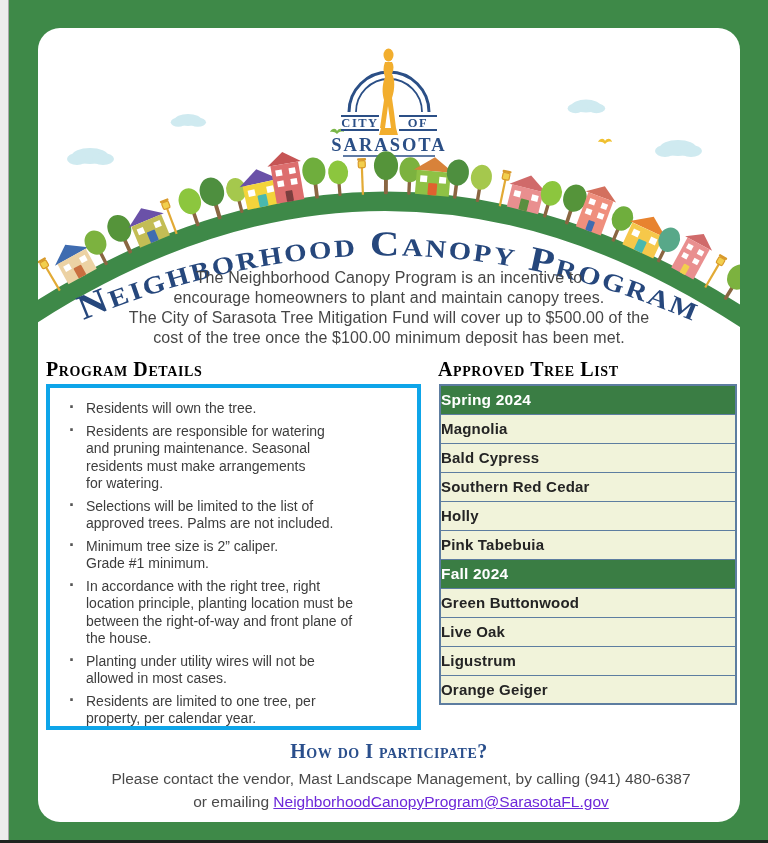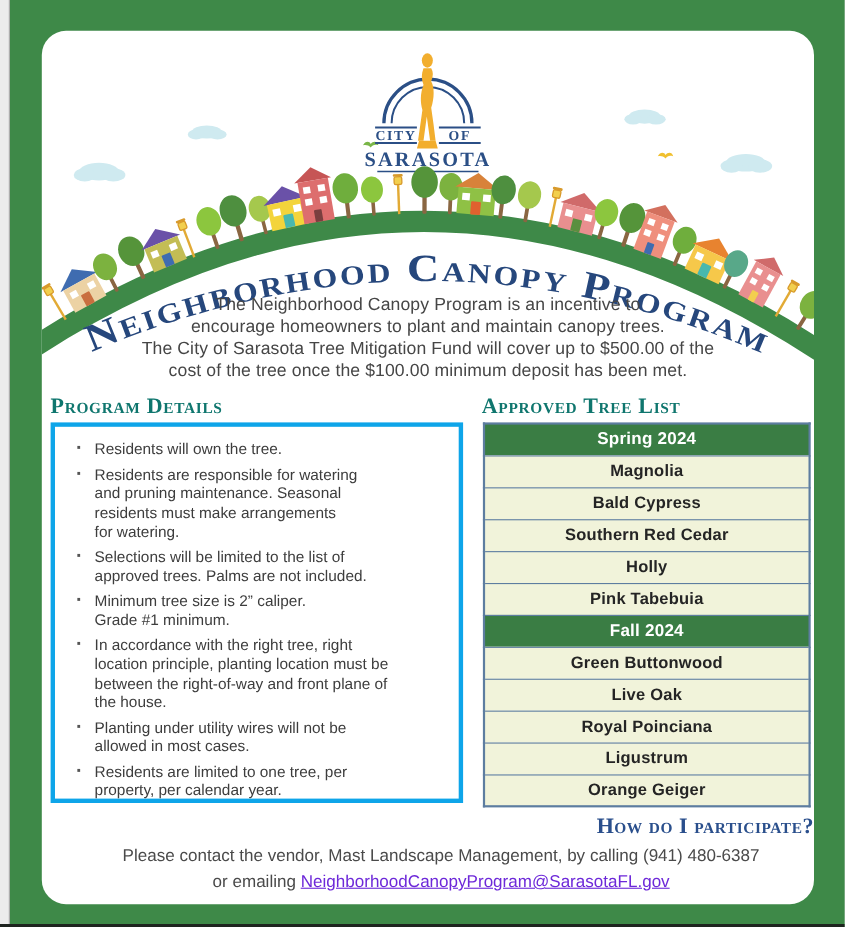--- a/index.html
+++ b/index.html
@@ -27,21 +27,21 @@
   .intro {
     position:absolute; left:31px; top:240px; width:640px;
     text-align:center; white-space:pre-line;
     font-size:16px; line-height:20px; color:#464646; font-weight:500;
     letter-spacing:.1px;
   }
 
   .col-heading {
     position:absolute; top:330px;
     font-family:"Liberation Serif", serif; font-variant:small-caps;
-    font-weight:bold; font-size:20px; letter-spacing:.6px; color:#0f766e;
+    font-weight:bold; font-size:20px; letter-spacing:.6px; color:#000000;
   }
   #pd-heading { left:8px; }
   #tl-heading { left:400px; }
 
   .details-box {
     position:absolute; left:8px; top:356px; width:375px; height:346px;
     border:4px solid #0ea5e9; background:#fff;
     padding:12px 6px 6px 12px;
   }
   .details-box ul { list-style:none; }
@@ -53,30 +53,30 @@
   .details-box li::before {
     content:"·"; position:absolute; left:7px; top:-1px;
     font-size:18px; color:#555; font-weight:bold;
   }
 
   table.tree-table {
     position:absolute; left:401px; top:356px; width:298px;
     border-collapse:collapse; border:2px solid #5d7da0;
   }
   table.tree-table td {
-    border:1px solid #5d7da0; height:29px; text-align:center;
+    border:1px solid #5d7da0; height:29px; text-align:left;
     font-size:15px; font-weight:bold; color:#242424; background:#f1f3da;
     letter-spacing:.2px;
   }
   table.tree-table td.season {
     background:#3a7d44; color:#ffffff; font-size:15.5px;
   }
 
   .participate-heading {
-    position:absolute; left:0; top:712px; width:702px; text-align:right;
+    position:absolute; left:0; top:712px; width:702px; text-align:center;
     font-family:"Liberation Serif", serif; font-variant:small-caps;
     font-weight:bold; font-size:20px; letter-spacing:.5px; color:#2a4f8c;
   }
   .contact {
     position:absolute; left:0; top:739px; width:702px; text-align:center;
     font-size:15.5px; line-height:23px; color:#4a4a4a; font-weight:500;padding-left:24px;
   }
   .contact .line1 { white-space:nowrap; }
   .contact a.email {
     color:#6d28d9; text-decoration:underline; cursor:pointer; font-weight:500;
@@ -373,23 +373,20 @@
         <tr>
             <td class="season">Fall 2024</td>
           </tr>
         <tr>
             <td>Green Buttonwood</td>
           </tr>
         <tr>
             <td>Live Oak</td>
           </tr>
         <tr>
-            <td>Royal Poinciana</td>
-          </tr>
-        <tr>
             <td>Ligustrum</td>
           </tr>
         <tr>
             <td>Orange Geiger</td>
           </tr>
       </tbody>
     </table>
 
     <div class="participate-heading">How do I participate?</div>
     <div class="contact">

